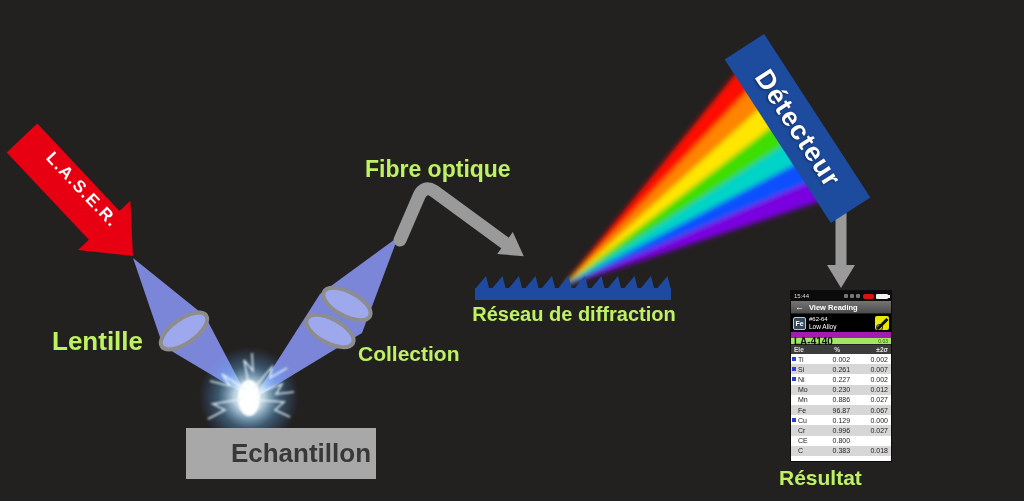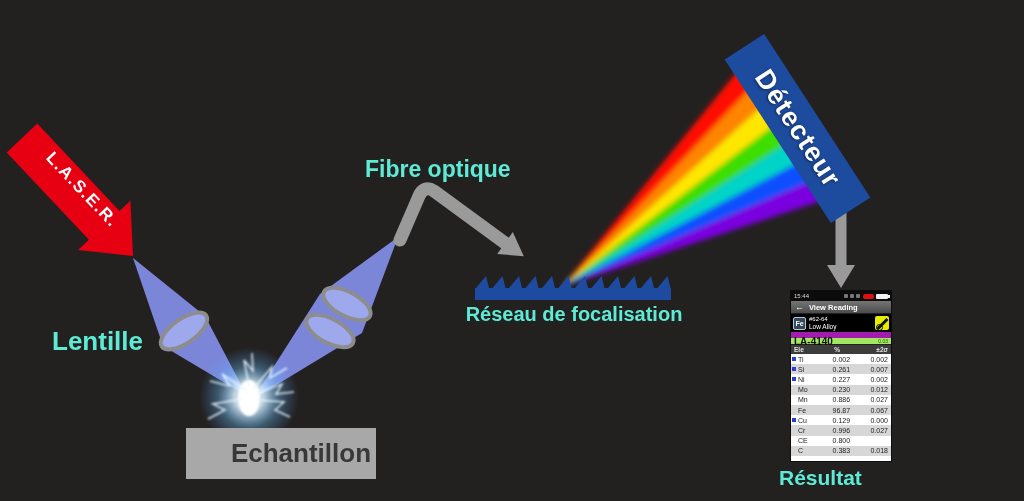--- a/index.html
+++ b/index.html
@@ -3,21 +3,21 @@
 <meta charset="utf-8">
 <style>
   html,body{margin:0;padding:0;}
   body{
     width:1024px;height:501px;position:relative;overflow:hidden;
     background:#232020;
     font-family:"Liberation Sans",sans-serif;
   }
   .abs{position:absolute;}
   svg.layer{position:absolute;left:0;top:0;}
-  .dlabel{color:#5eead4;font-weight:bold;position:absolute;line-height:1.18;}
+  .dlabel{color:#bef264;font-weight:bold;position:absolute;line-height:1.18;}
   .laser-label{
     left:18px;top:180px;width:128px;text-align:center;
     transform:rotate(46.5deg);
     color:#fff;font-weight:bold;font-size:17px;letter-spacing:1.5px;
   }
   .lens-label{left:52px;top:326px;font-size:26px;}
   .collection-label{left:358px;top:342px;font-size:21px;}
   .fiber-label{left:365px;top:156px;font-size:23px;}
   .grating-label{left:452px;top:303px;width:244px;text-align:center;font-size:20px;}
   .result-label{left:779px;top:466px;width:126px;text-align:left;font-size:21px;}
@@ -161,24 +161,25 @@
   </g>
 </svg>
 
 <div class="laser-label abs">L.A.S.E.R.</div>
 
 <div class="dlabel lens-label">
   <div>Lentille</div>
 </div>
 
 <div class="dlabel collection-label">
+  <div>Collection</div>
 </div>
 
 <div class="dlabel fiber-label">Fibre optique</div>
-<div class="dlabel grating-label">Réseau de focalisation</div>
+<div class="dlabel grating-label">Réseau de diffraction</div>
 
 <div class="sample-box abs">
   <span>Echantillon</span>
 </div>
 
 <div class="detector abs">
   <span>Détecteur</span>
 </div>
 
 <div class="dlabel result-label">Résultat</div>

